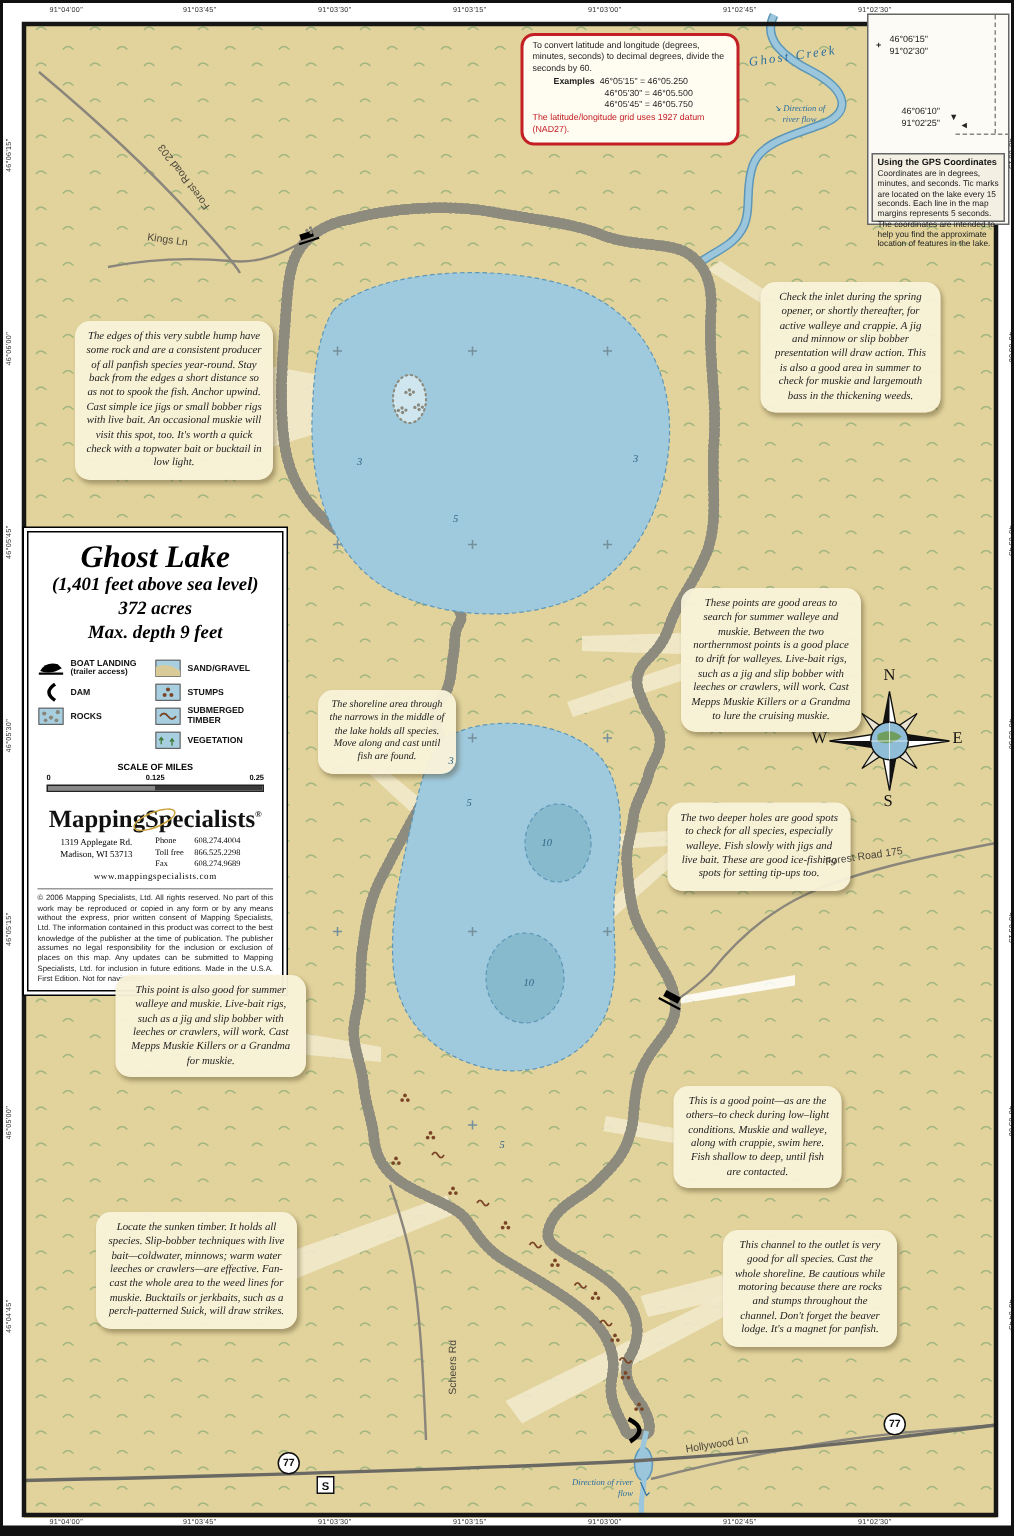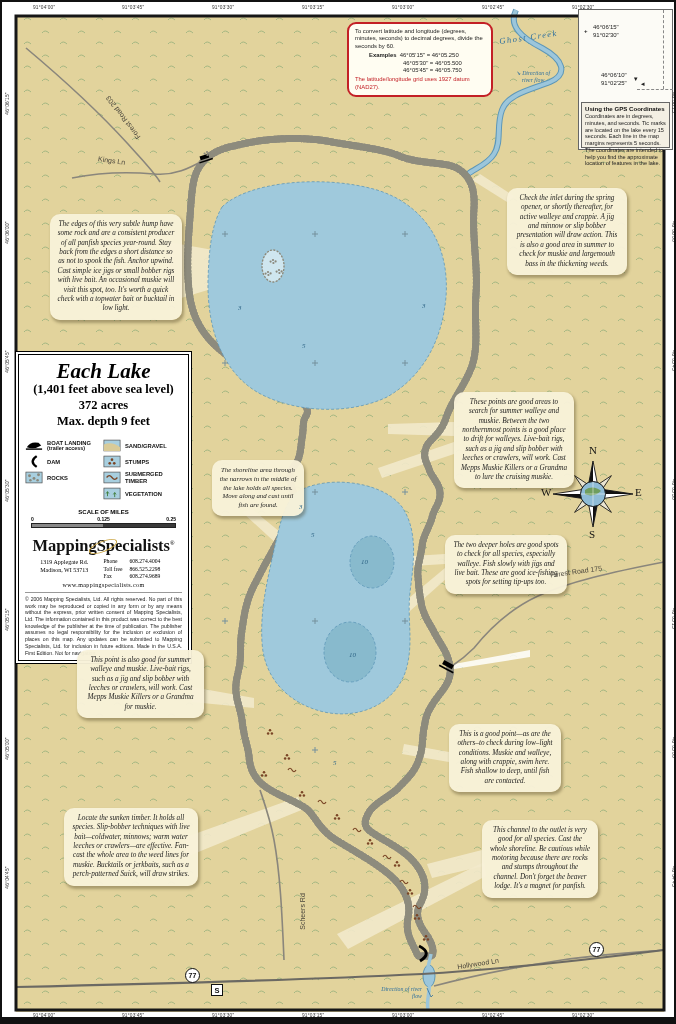--- a/index.html
+++ b/index.html
@@ -31,21 +31,21 @@
   #gps-text{position:absolute;left:2px;top:92px;width:89px;height:46px;background:#f3efe3;border:1px solid #666;
             box-sizing:border-box;padding:2px 3px;}
   #gps-text h4{margin:0 0 1px 0;font-size:6.1px;color:#111;}
   #gps-text p{margin:0;font-size:5.55px;line-height:1.22;color:#222;}
   .dashv{position:absolute;border-left:1px dashed #888;}
   .dashh{position:absolute;border-top:1px dashed #888;}
   
   #title-box{left:16px;top:352px;width:171px;background:#fff;border:1px solid #000;
              box-shadow:0 0 0 2px #fff,0 0 0 3px #000;box-sizing:border-box;padding:6px 6px 4px 6px;}
   #title-box .t1{font-family:"Liberation Serif",serif;font-weight:bold;font-style:italic;font-size:21px;text-align:center;line-height:1.02;}
-  #title-box .t2{font-family:"Liberation Serif",serif;font-weight:bold;font-size:12.5px;text-align:center;line-height:1.25;}
+  #title-box .t2{font-family:"Liberation Serif",serif;font-weight:bold;font-style:italic;font-size:12.5px;text-align:center;line-height:1.25;}
   .legend-grid{display:grid;grid-template-columns:78px 80px;margin-top:7px;row-gap:0;}
   .legend-item{display:flex;align-items:center;gap:4px;margin:3px 0;}
   .legend-item .lic{width:18px;height:13px;flex:0 0 18px;display:flex;align-items:center;justify-content:center;}
   .legend-item .ltxt{font-size:5.8px;font-weight:bold;color:#111;line-height:1.1;}
   .legend-item .lsub{font-weight:bold;font-size:5.4px;}
   #scale-wrap{margin-top:6px;text-align:center;}
   #scale-title{font-size:6px;font-weight:bold;}
   #scale-bar{position:relative;height:14px;margin:1px 6px 0 6px;}
   #scale-bar .nums{position:relative;height:7px;font-size:5px;font-weight:bold;}
   #scale-bar .bar{height:3px;background:linear-gradient(90deg,#888 0 50%,#3a3a3a 50% 100%);border:0.5px solid #222;}
@@ -295,21 +295,21 @@
 
   <div class="abs blue-italic" style="left:497px;top:30px;font-size:8.5px;letter-spacing:1.5px;transform:rotate(-8deg);">Ghost Creek</div>
   <div class="abs blue-italic" style="left:508px;top:68px;font-size:5.8px;width:46px;text-align:center;line-height:1.2;">
     <span>↘ </span><span>Direction of river flow</span>
   </div>
   <div class="abs blue-italic" style="left:368px;top:984px;font-size:5.8px;width:52px;text-align:right;line-height:1.2;">
     <span>Direction of river flow</span>
   </div>
 
   <div id="title-box" class="abs">
-    <div class="t1">Each Lake</div>
+    <div class="t1">Ghost Lake</div>
     <div class="t2">(1,401 feet above sea level)</div>
     <div class="t2">372 acres</div>
     <div class="t2">Max. depth 9 feet</div>
     <div class="legend-grid">
       <div id="legend-col-left">
           <div class="legend-item">
             <span class="lic">
               <svg width="18" height="13" viewBox="0 0 20 14">
                 <path d="M2,9 Q6,2 15,4 L18,7 Q10,12 2,9 Z" fill="#000"></path>
                 <path d="M1,11 L19,11" stroke="#000" stroke-width="1.6"></path>

